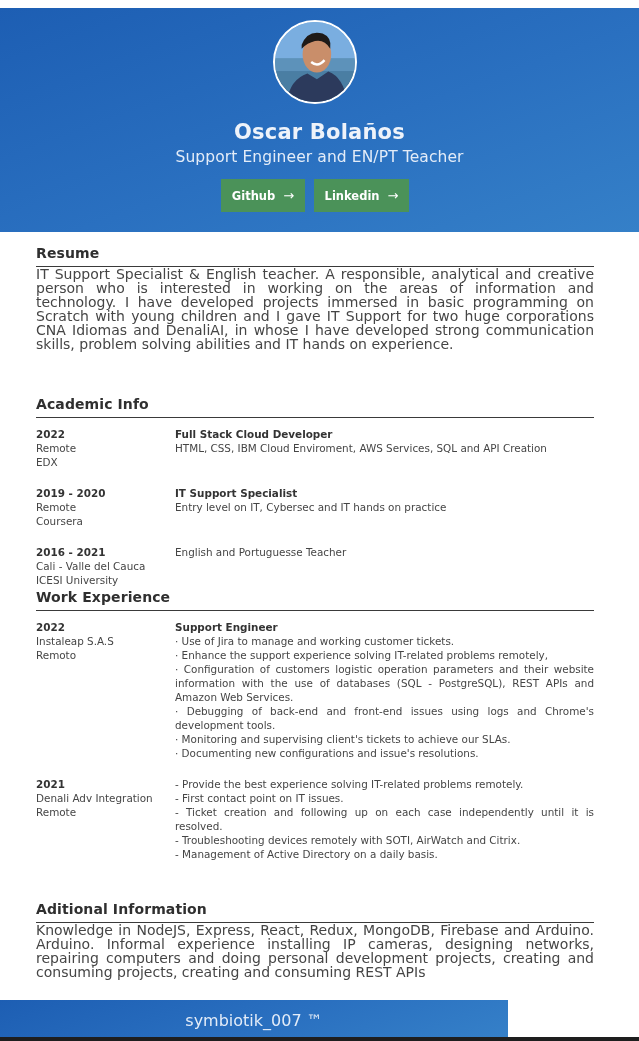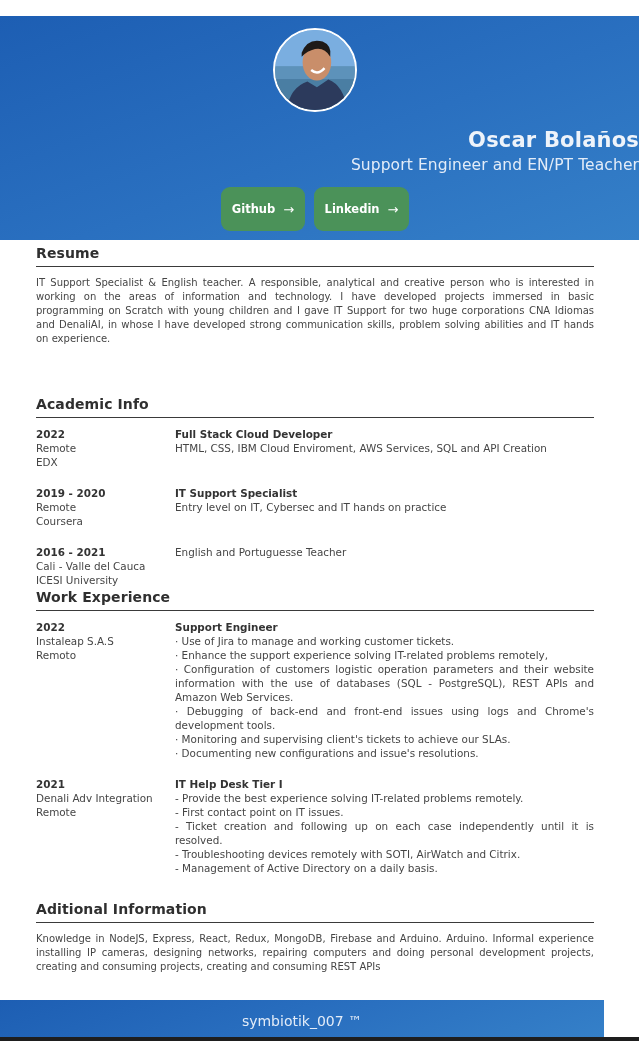--- a/index.html
+++ b/index.html
@@ -4,70 +4,70 @@
   <style>
     * { box-sizing: border-box; margin: 0; padding: 0; }
     html, body { width: 639px; height: 1041px; overflow: hidden; }
     body {
       font-family: "DejaVu Sans", sans-serif;
       background: #ffffff;
       color: #3a3a3a;
       position: relative;
     }
     .header {
-      position: absolute; left: 0; top: 16px; width: 639px; height: 224px;
+      position: absolute; left: 0; top: 8px; width: 639px; height: 224px;
       background: linear-gradient(160deg, #1d5eb3 0%, #2a70c0 55%, #3580c8 100%);
-      text-align: right;
+      text-align: center;
     }
     .avatar {
       position: absolute; left: 273px; top: 12px; width: 84px; height: 84px;
       border-radius: 50%; border: 2px solid #ffffff; overflow: hidden;
       background: linear-gradient(180deg, #6ea4dd 0%, #8fb9e2 40%, #5f93b8 52%, #3b6f96 60%, #2f4668 100%);
     }
     .avatar svg { width: 100%; height: 100%; display: block; }
     .name {
       position: absolute; left: 0; width: 100%; top: 112px;
       font-size: 21px; font-weight: bold; color: #eef3fa; letter-spacing: 0.2px;
     }
     .subtitle {
       position: absolute; left: 0; width: 100%; top: 140px;
       font-size: 15.5px; color: #e3ecf8; font-weight: normal; letter-spacing: 0.1px;
     }
     .btn {
-      position: absolute; top: 171px; height: 44px;
+      position: absolute; top: 171px; height: 33px;
       background: #4b9259; color: #ffffff;
       font-size: 11.5px; font-weight: bold;
       display: flex; align-items: center; justify-content: center; gap: 8px;
-      cursor: pointer; text-decoration: none; border-radius: 9px;
+      cursor: pointer; text-decoration: none;
     }
     .btn-github { left: 221px; width: 84px; }
     .btn-linkedin { left: 314px; width: 95px; }
     .btn .arrow { font-size: 13px; font-weight: normal; }
 
     .section { position: absolute; left: 36px; width: 558px; }
     .section h2 {
       font-size: 14px; font-weight: bold; color: #2f2f2f;
       padding-bottom: 5px; border-bottom: 1.5px solid #3a3a3a;
       letter-spacing: 0.1px;
     }
     .para {
-      font-size: 10px; line-height: 14px; color: #454545;
-      text-align: justify; margin-top: 9px;
+      font-size: 14px; line-height: 14px; color: #454545;
+      text-align: justify; 
     }
     .entry { display: flex; margin-top: 9px; font-size: 10.4px; line-height: 14px; color: #454545; }
     .entry + .entry { margin-top: 17px; }
     .entry .left { width: 139px; flex-shrink: 0; }
     .entry .right { flex: 1; text-align: justify; }
     .entry .year, .entry .title { font-weight: bold; color: #333333; }
     .entry .right div.item { text-align: justify; }
 
     .footer {
-      position: absolute; left: 0; top: 1000px; width: 604px; height: 37px;
+      position: absolute; left: 0; top: 1000px; width: 508px; height: 37px;
       background: linear-gradient(160deg, #1d5eb3 0%, #2a70c0 55%, #3580c8 100%);
-      color: #e3ecf8; font-size: 14px;
+      color: #e3ecf8; font-size: 16px;
       display: flex; align-items: center; justify-content: center;
       padding-top: 4px;
     }
     .bottom-strip {
       position: absolute; left: 0; top: 1037px; width: 639px; height: 4px; background: #1e1e1e;
     }
   </style>
 </head>
 <body>
 
@@ -154,21 +154,20 @@
       <div class="item">· Documenting new configurations and issue's resolutions.</div>
     </div>
   </div>
   <div class="entry">
     <div class="left">
       <div class="year">2021</div>
       <div>Denali Adv Integration</div>
       <div>Remote</div>
     </div>
     <div class="right">
-      <div class="title">IT Help Desk Tier I</div>
       <div class="item">- Provide the best experience solving IT-related problems remotely.</div>
       <div class="item">- First contact point on IT issues.</div>
       <div class="item">- Ticket creation and following up on each case independently until it is resolved.</div>
       <div class="item">- Troubleshooting devices remotely with SOTI, AirWatch and Citrix.</div>
       <div class="item">- Management of Active Directory on a daily basis.</div>
     </div>
   </div>
 </div>
 
 <div class="section" style="top:901px;">

